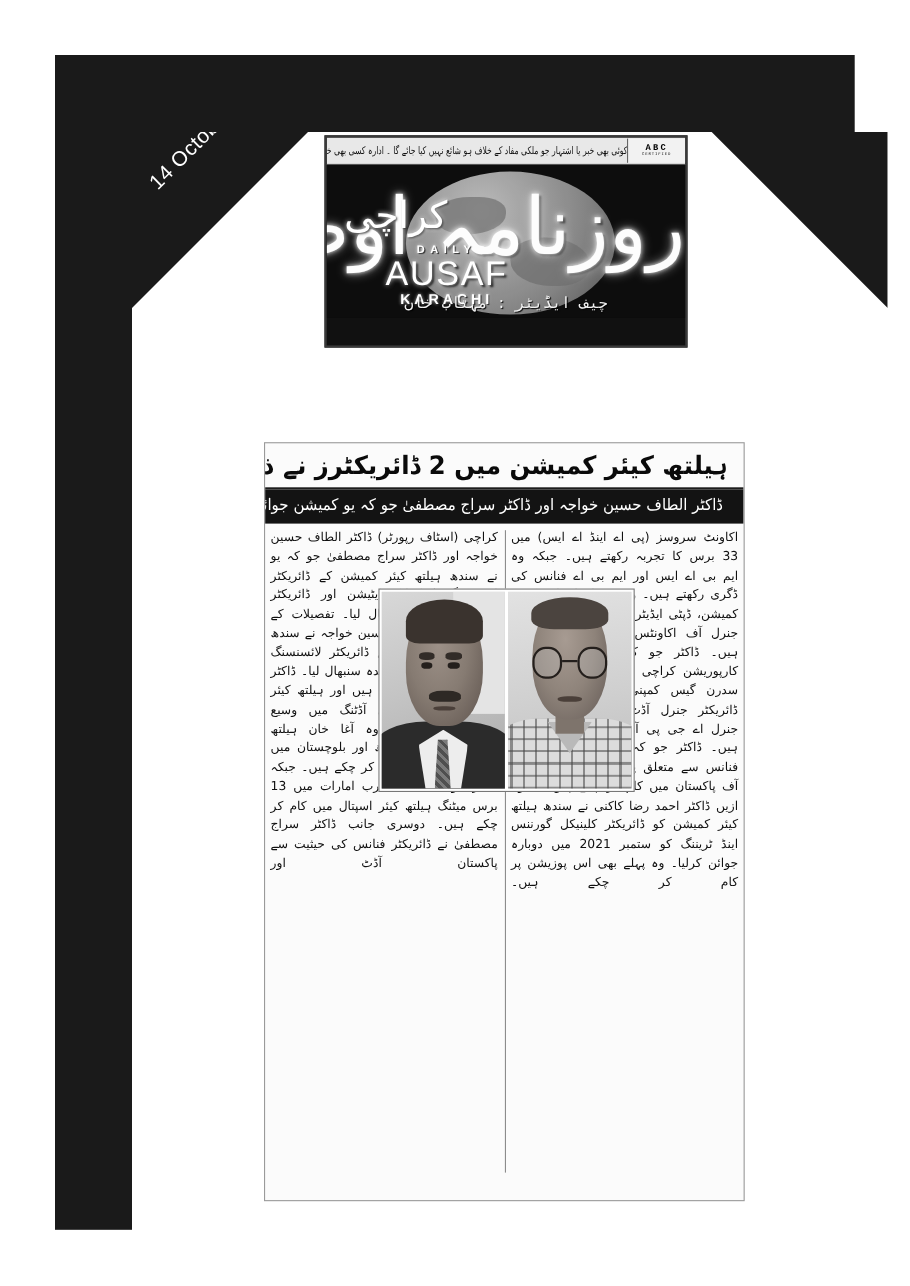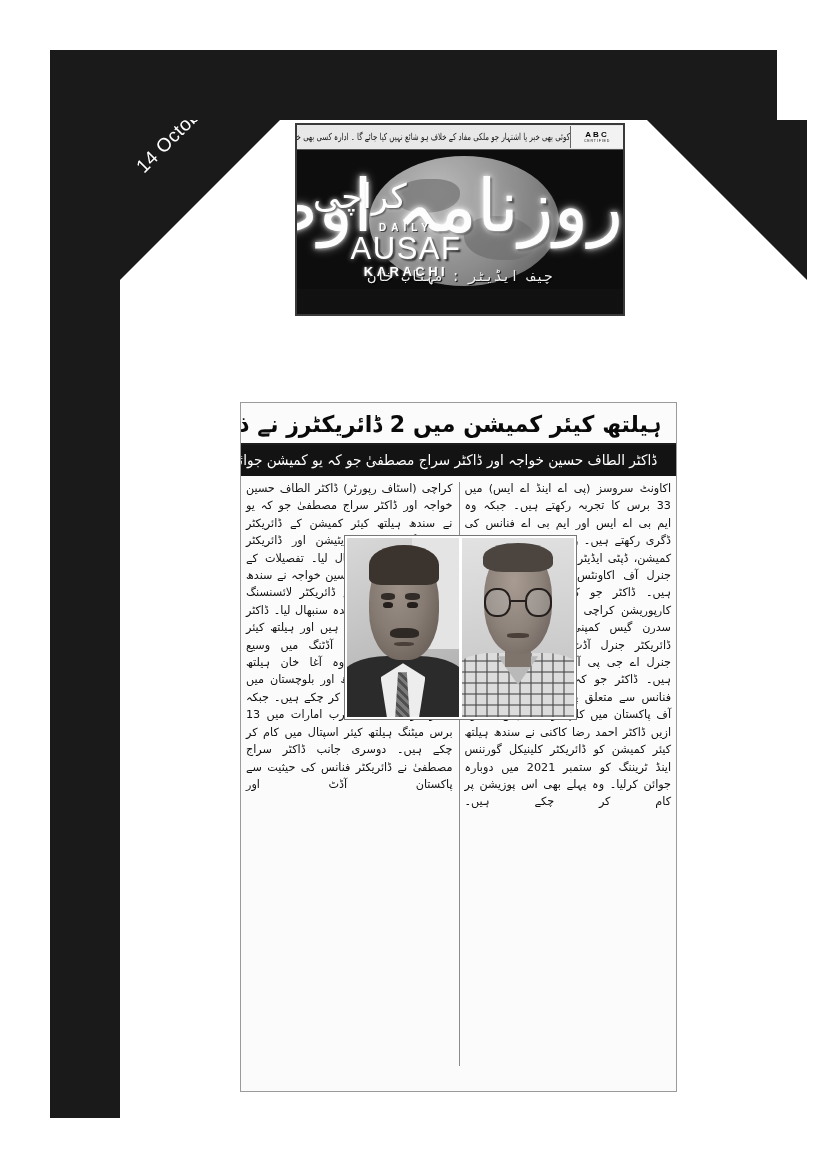--- a/index.html
+++ b/index.html
@@ -113,20 +113,21 @@
   }
   .abc-badge {
     width: 52px;
     height: 22px;
     background: #f2f2f2;
     border-left: 1px solid #666;
     display: flex;
     flex-direction: column;
     align-items: center;
     justify-content: center;
+    font-family: Liberation Mono, monospace;
   }
   .abc-badge .abc-main {
     font-size: 8px;
     font-weight: bold;
     letter-spacing: 2px;
     color: #000;
     line-height: 9px;
   }
   .abc-badge .abc-sub {
     font-size: 3.6px;

